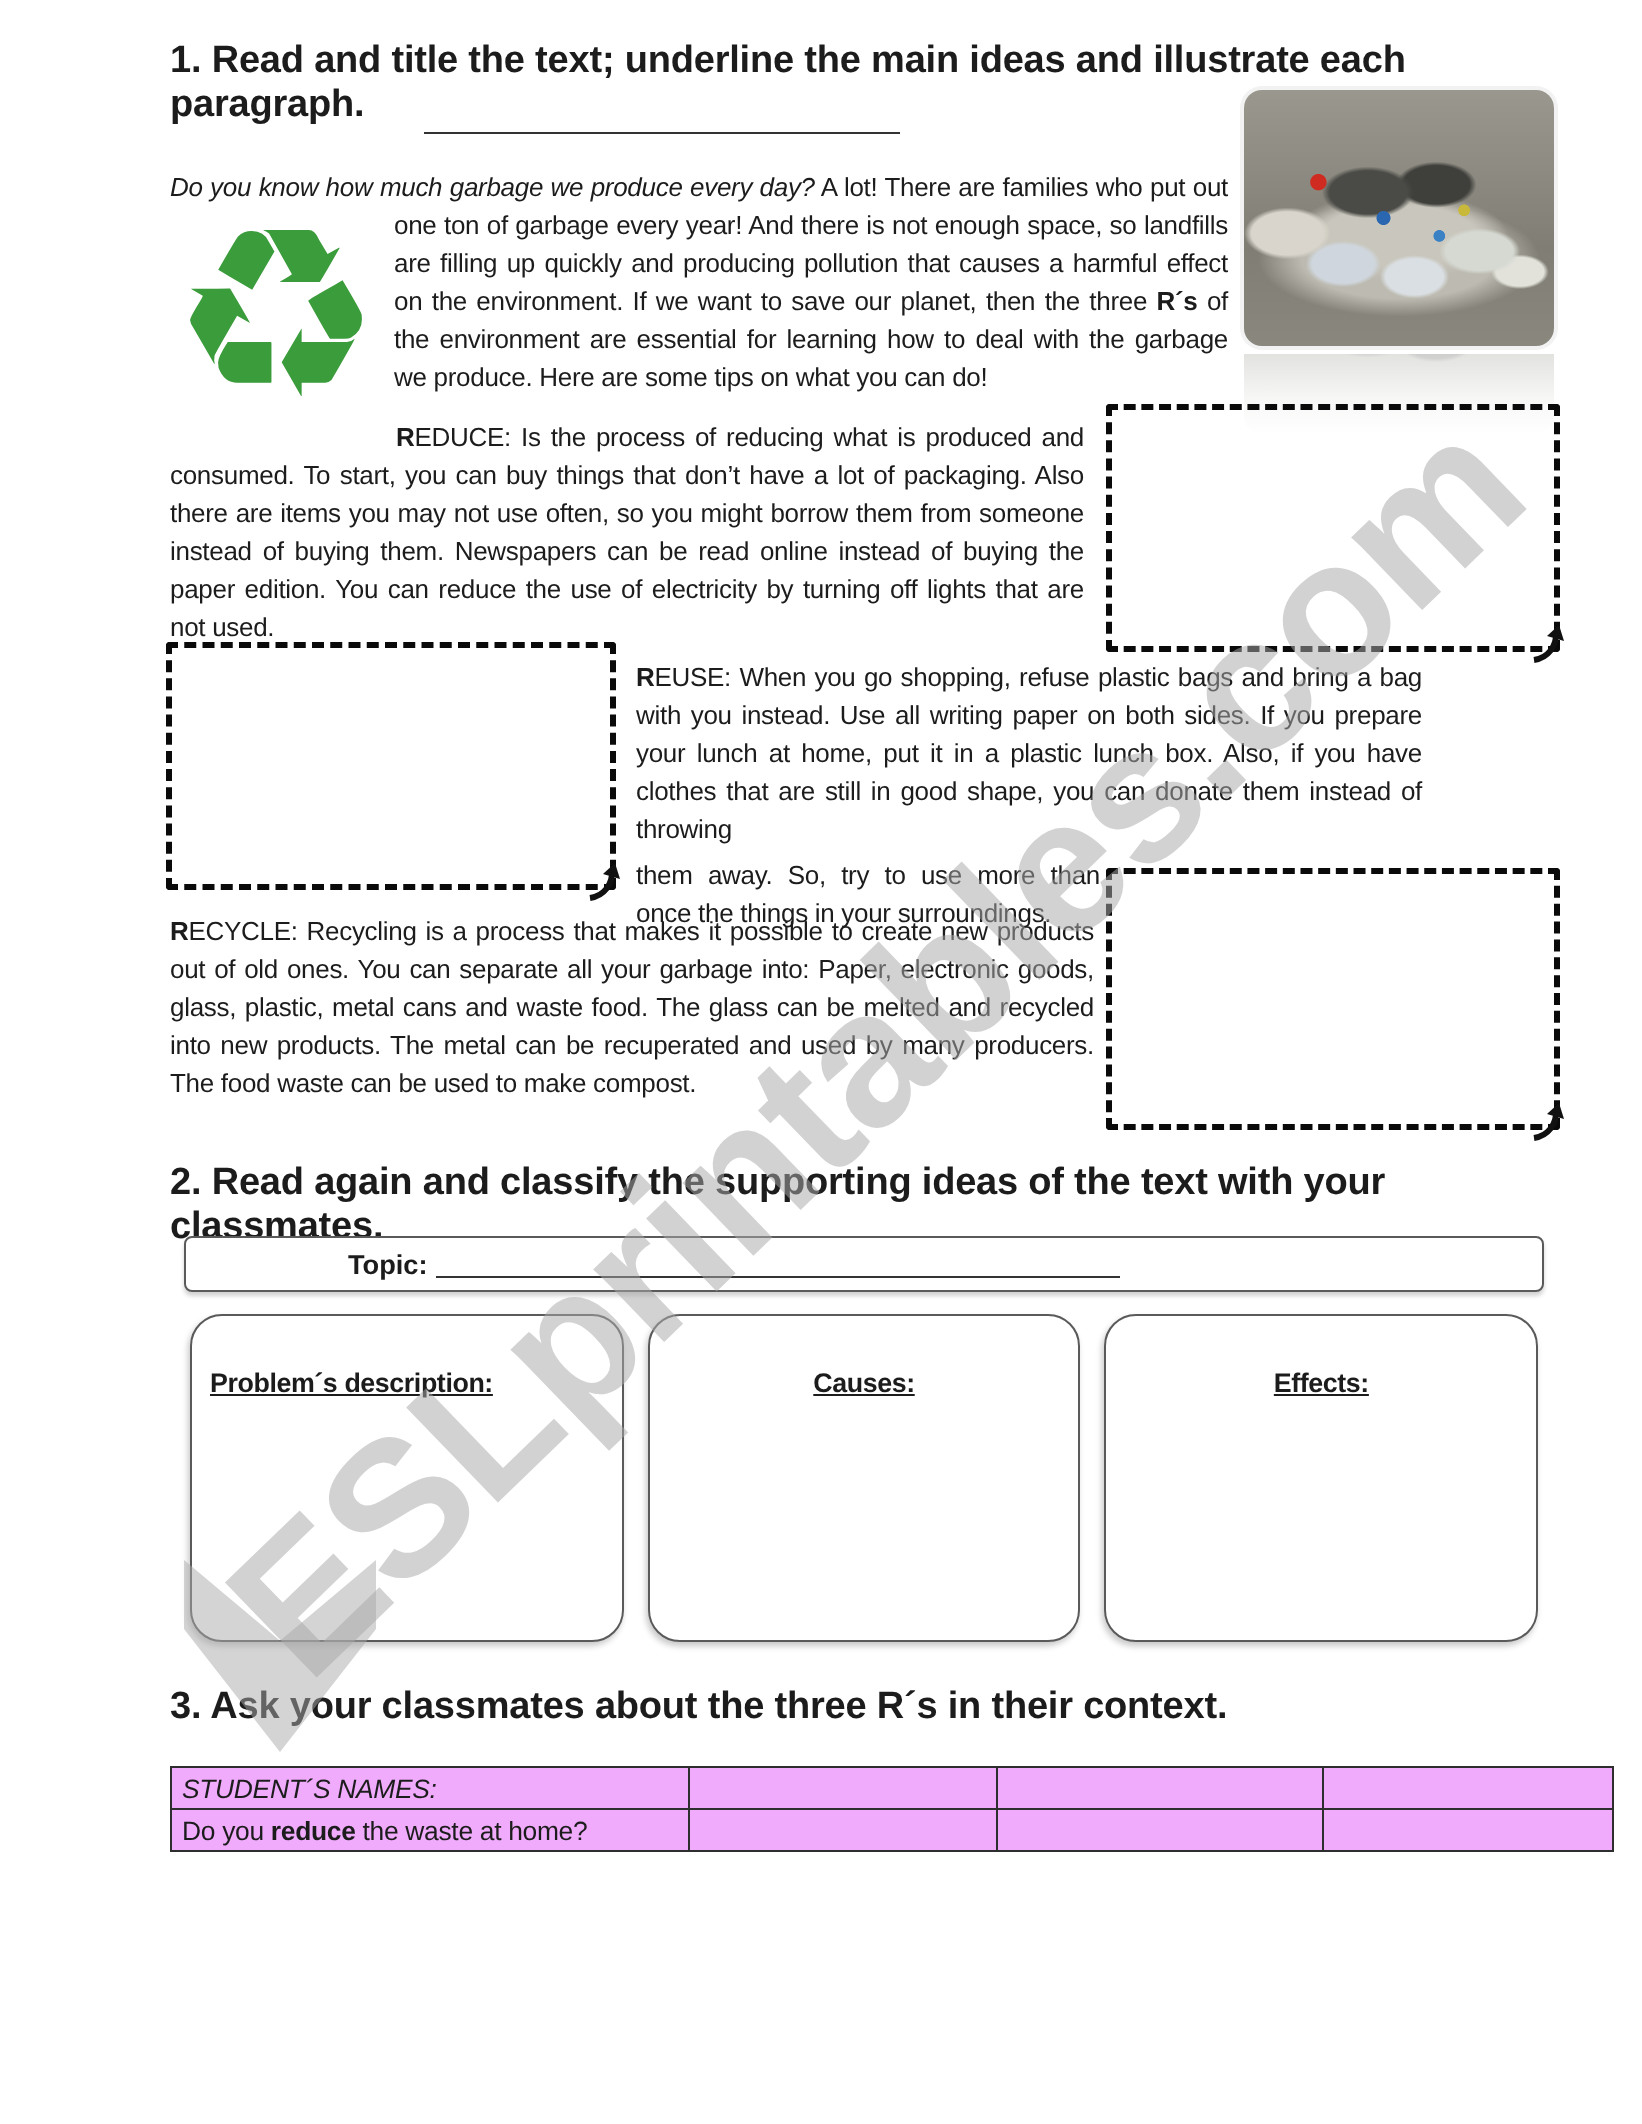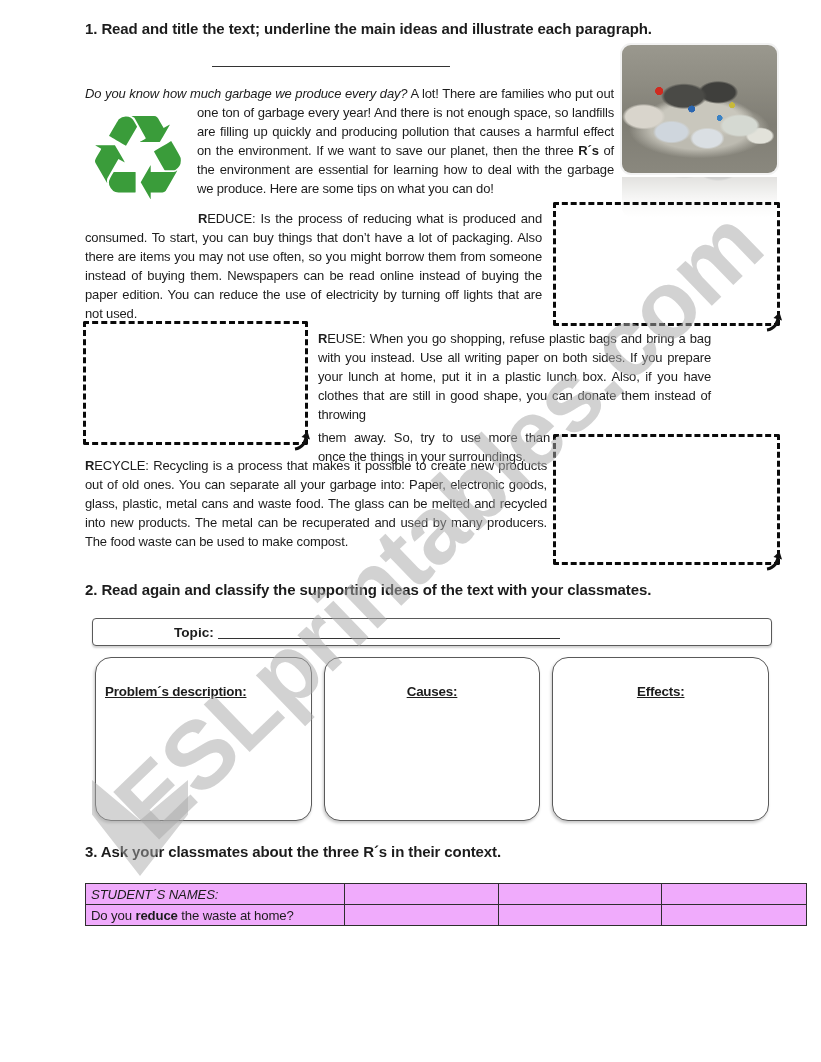--- a/index.html
+++ b/index.html
@@ -5,21 +5,21 @@
   html,body{margin:0;padding:0;background:#ffffff;}
   #page{
     position:relative;
     width:821px;height:1062px;
     background:#ffffff;
     font-family:"Liberation Sans", sans-serif;
     color:#1c1c1c;
     overflow:hidden;
   }
   .abs{position:absolute;}
-  .heading{font-weight:bold;font-size:15px;letter-spacing:-0.1px;}
+  .heading{font-weight:bold;font-size:19px;letter-spacing:-0.1px;}
   .para{font-size:13px;line-height:19px;text-align:justify;letter-spacing:-0.15px;}
   .bld{font-weight:bold;}
   .ital{font-style:italic;}
 
   
   #title-line{left:212px;top:50px;width:238px;height:16px;border-bottom:1.8px solid #333;}
   #intro-para{left:85px;top:84px;width:529px;padding-left:112px;text-indent:-112px;box-sizing:border-box;}
   #recycle-icon{left:78px;top:96px;width:120px;height:125px;font-size:118px;line-height:125px;color:#3a9c3a;text-align:center;}
   #reduce-para{left:85px;top:209px;width:457px;text-indent:113px;}
   #reuse-para{left:318px;top:329px;width:393px;}

